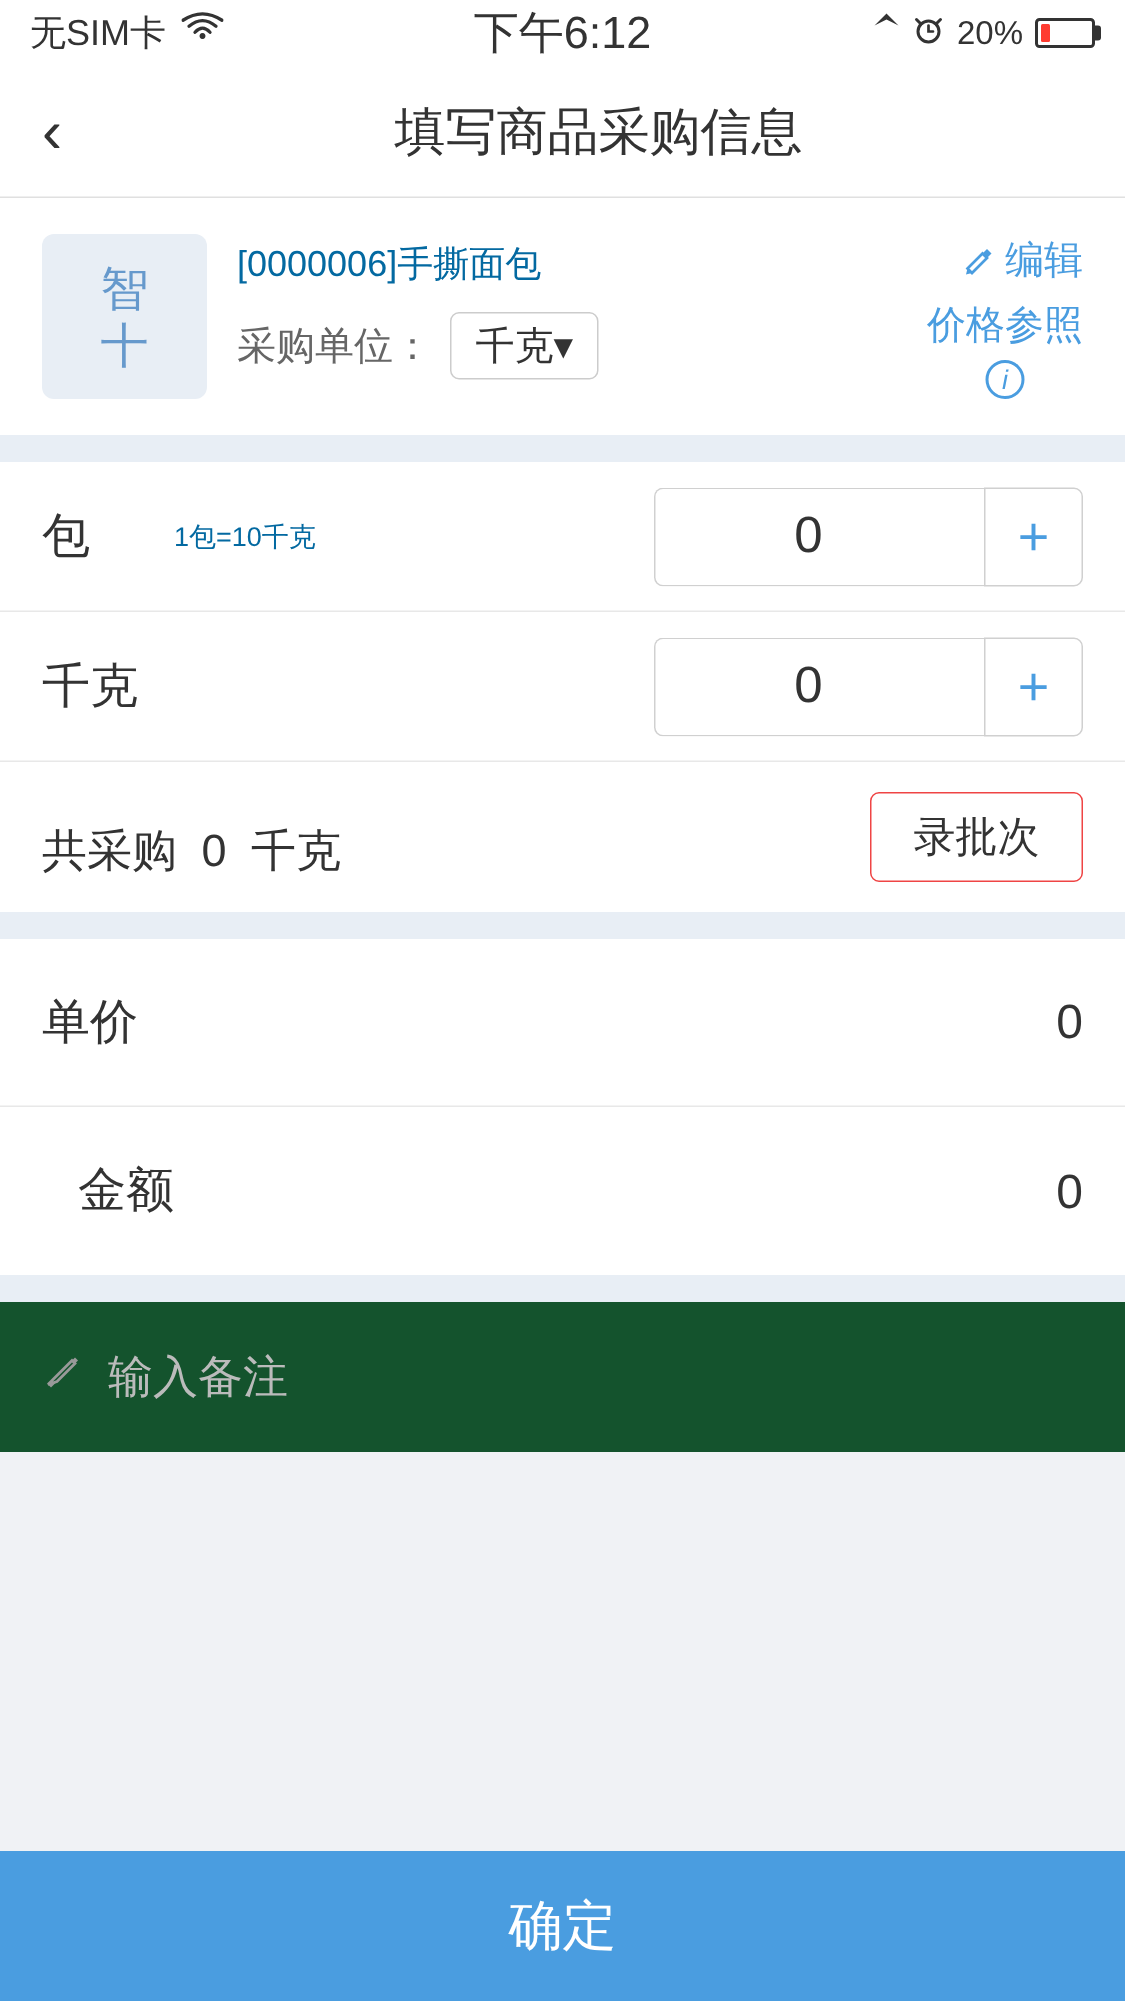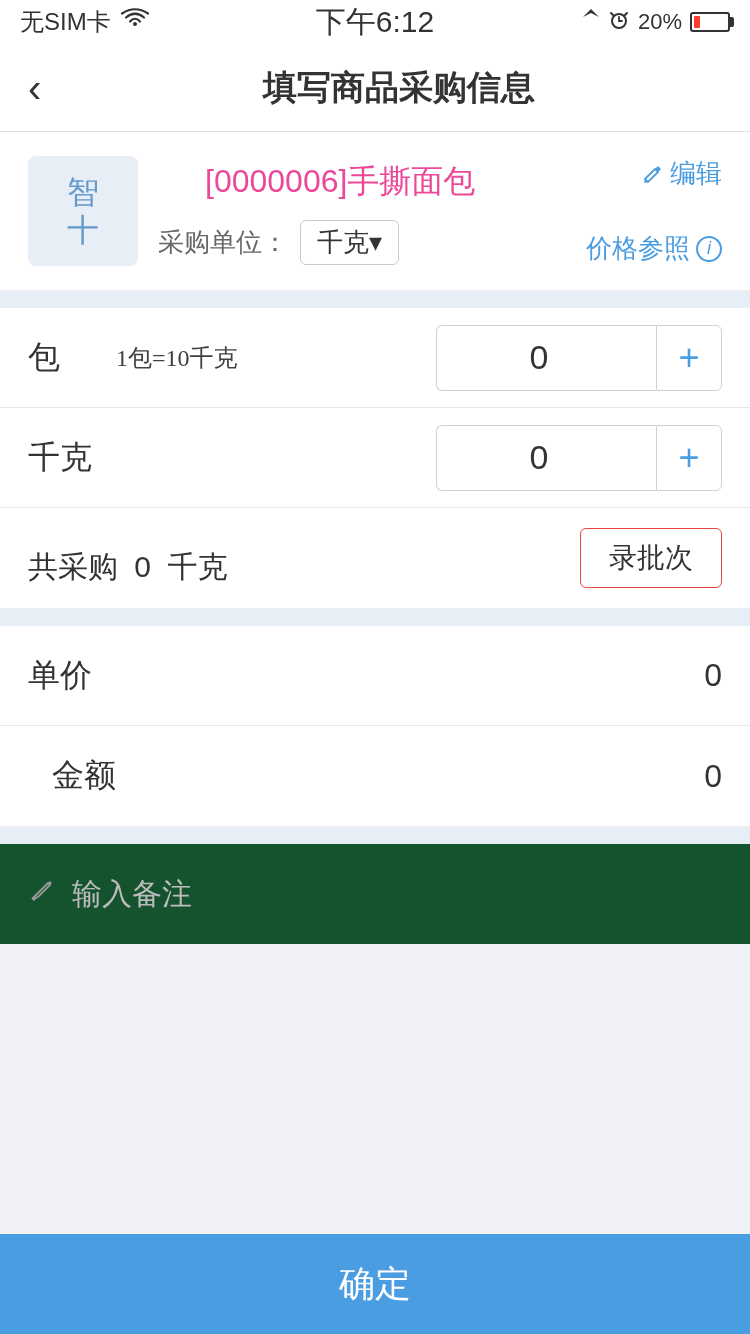--- a/index.html
+++ b/index.html
@@ -88,21 +88,21 @@
     .nav-back {
       position: absolute;
       left: 28px;
       font-size: 40px;
       color: #333;
       cursor: pointer;
       line-height: 1;
     }
     .nav-title {
       font-size: 34px;
-      font-weight: 700;
+      font-weight: 400;
       color: #333;
       margin-left: 48px;
     }
 
     
     .product-card {
       background: #fff;
       margin-top: 0;
       padding: 24px 28px;
       display: flex;
@@ -124,25 +124,24 @@
       font-size: 32px;
       color: #6699cc;
       text-align: center;
       line-height: 1.2;
     }
     .product-info {
       flex: 1;
       padding-top: 4px;
     }
     .product-name {
-      font-size: 32px;
-      color: #ec4899;
+      font-size: 24px;
+      color: #0369a1;
       font-weight: 500;
       margin-bottom: 16px;
-      margin-left: 47px;
     }
     .product-unit-row {
       display: flex;
       align-items: center;
       gap: 12px;
       font-size: 26px;
       color: #666;
     }
     .unit-select {
       background: #fff;
@@ -170,20 +169,21 @@
     .price-ref {
       position: absolute;
       bottom: 24px;
       right: 28px;
       color: #4a9de0;
       font-size: 26px;
       display: flex;
       align-items: center;
       gap: 6px;
       cursor: pointer;
+      flex-direction: column;
     }
 
     
     .section-divider {
       height: 18px;
       background: #e8eef5;
     }
 
     
     .input-section {
@@ -195,24 +195,23 @@
       padding: 0 28px;
       height: 100px;
       border-bottom: 1px solid #e8e8e8;
     }
     .input-label {
       font-size: 32px;
       color: #333;
       min-width: 80px;
     }
     .input-sublabel {
-      font-size: 24px;
-      color: #404040;
+      font-size: 18px;
+      color: #0369a1;
       margin-left: 8px;
-      font-family: Liberation Serif, serif;
     }
     .input-field-wrap {
       flex: 1;
       display: flex;
       align-items: center;
       justify-content: flex-end;
       gap: 0;
     }
     .number-input {
       width: 220px;
@@ -271,21 +270,21 @@
     
     .price-section {
       background: #fff;
       margin-top: 0;
     }
     .price-row {
       display: flex;
       align-items: center;
       justify-content: space-between;
       padding: 0 28px;
-      height: 100px;
+      height: 112px;
       border-bottom: 1px solid #e8e8e8;
     }
     .price-label {
       font-size: 32px;
       color: #333;
     }
     .price-value {
       font-size: 32px;
       color: #333;
     }

